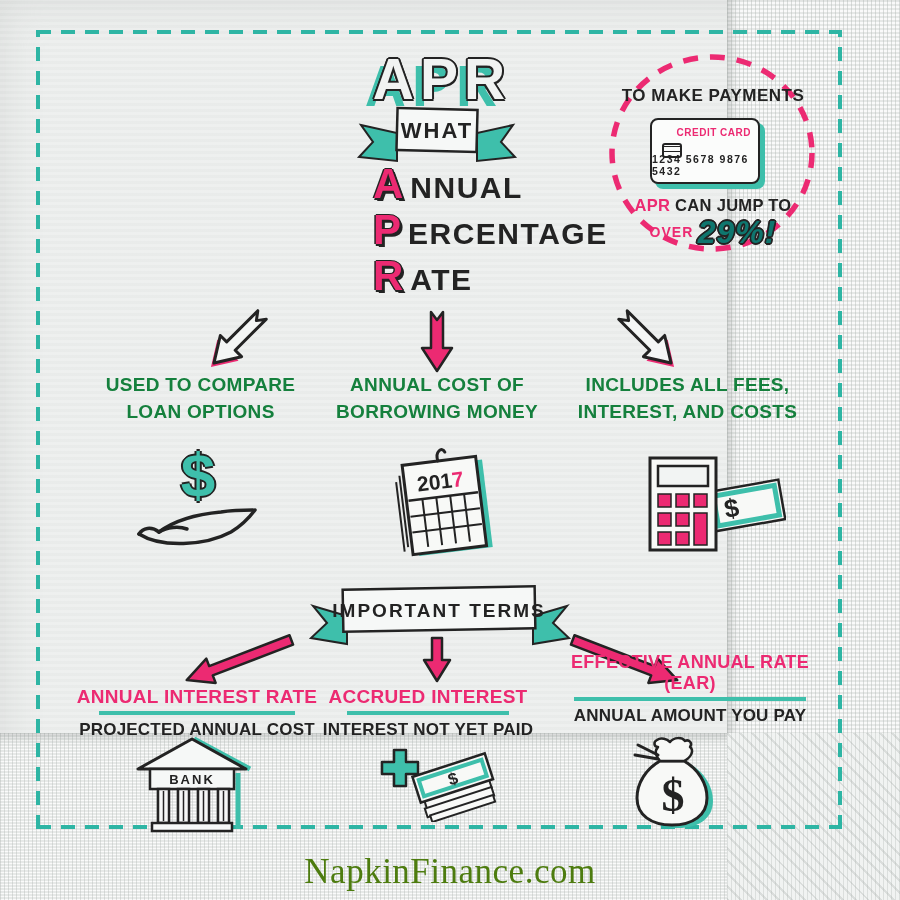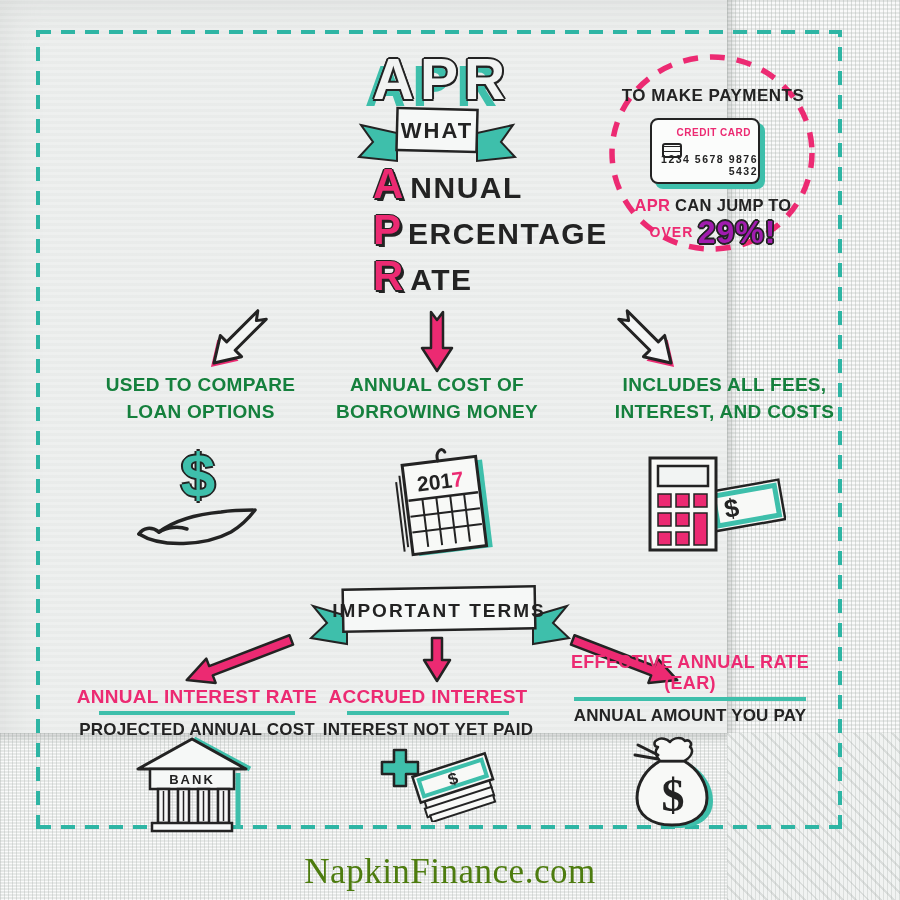--- a/index.html
+++ b/index.html
@@ -46,33 +46,33 @@
       3px 3px 0 #232323;}
   .acr-rest{font-size:30px;font-weight:700;color:#232323;letter-spacing:1.5px;margin-left:7px;line-height:1;}
   
   .circ-line1{left:610px;top:64px;width:206px;font-size:18px;font-weight:800;letter-spacing:1px;}
   .circ-line2{left:598px;top:86px;width:230px;font-size:17px;font-weight:800;letter-spacing:.5px;}
   .credit-card{left:650px;top:118px;width:110px;height:66px;background:#fbfcfb;
     border:2.5px solid #232323;border-radius:8px;box-shadow:5px 5px 0 #3EBFAB;}
   .cc-label{position:absolute;right:7px;top:7px;font-size:10px;font-weight:700;letter-spacing:.5px;color:#EC2A72;text-align:center;}
   .cc-chip{position:absolute;left:10px;top:23px;width:20px;height:15px;border:2px solid #232323;border-radius:3px;
     background:linear-gradient(0deg,rgba(0,0,0,0) 0 4px,#232323 4px 5.5px,rgba(0,0,0,0) 5.5px 9px,#232323 9px 10.5px,rgba(0,0,0,0) 10.5px);}
-  .cc-number{position:absolute;left:0;right:0;bottom:5px;text-align:right;font-size:10.5px;
+  .cc-number{position:absolute;left:0;right:0;bottom:5px;text-align:left;font-size:10.5px;
     font-weight:700;letter-spacing:1.5px;color:#232323;margin-top:44px;}
   .circ-line3{left:606px;top:196px;width:214px;font-size:16.5px;font-weight:800;letter-spacing:.3px;}
   .circ-line4{left:606px;top:214px;width:214px;}
   .over-word{font-size:14px;font-weight:800;color:#EC2A72;letter-spacing:1px;vertical-align:6px;}
-  .rate-big{font-size:32px;font-weight:800;color:#a21caf;letter-spacing:1px;
+  .rate-big{font-size:32px;font-weight:800;color:#0f766e;letter-spacing:1px;
     text-shadow:1.8px 0 0 #232323,-1.8px 0 0 #232323,0 1.8px 0 #232323,0 -1.8px 0 #232323,
-      1.3px 1.3px 0 #232323,-1.3px -1.3px 0 #232323,1.3px -1.3px 0 #232323,-1.3px 1.3px 0 #232323;}
+      1.3px 1.3px 0 #232323,-1.3px -1.3px 0 #232323,1.3px -1.3px 0 #232323,-1.3px 1.3px 0 #232323;font-style:italic;}
   
   .branch-label{font-size:19px;font-weight:700;letter-spacing:.3px;line-height:1.4;color:#15803d;}
   .b1{left:73px;top:372px;width:255px;}
   .b2{left:317px;top:372px;width:240px;}
-  .b3{left:597px;top:372px;width:255px;}
+  .b3{left:560px;top:372px;width:255px;}
   .dollar-teal{left:133px;top:444px;width:130px;text-align:center;font-size:62px;font-weight:800;color:#3EBFAB;line-height:1;
     text-shadow:2px 0 0 #232323,-2px 0 0 #232323,0 2px 0 #232323,0 -2px 0 #232323;}
   
   .term-title{font-size:19px;font-weight:800;letter-spacing:.3px;color:#EC2A72;}
   .t3 .term-title{font-size:18px;}
   .term-underline{height:4px;background:#3EBFAB;margin:3px auto 5px auto;}
   .term-sub{font-size:17px;font-weight:700;color:#232323;letter-spacing:.2px;}
   .t1{left:68px;top:686px;width:258px;}
   .t2{left:304px;top:686px;width:248px;}
   .t3{left:553px;top:652px;width:274px;}

